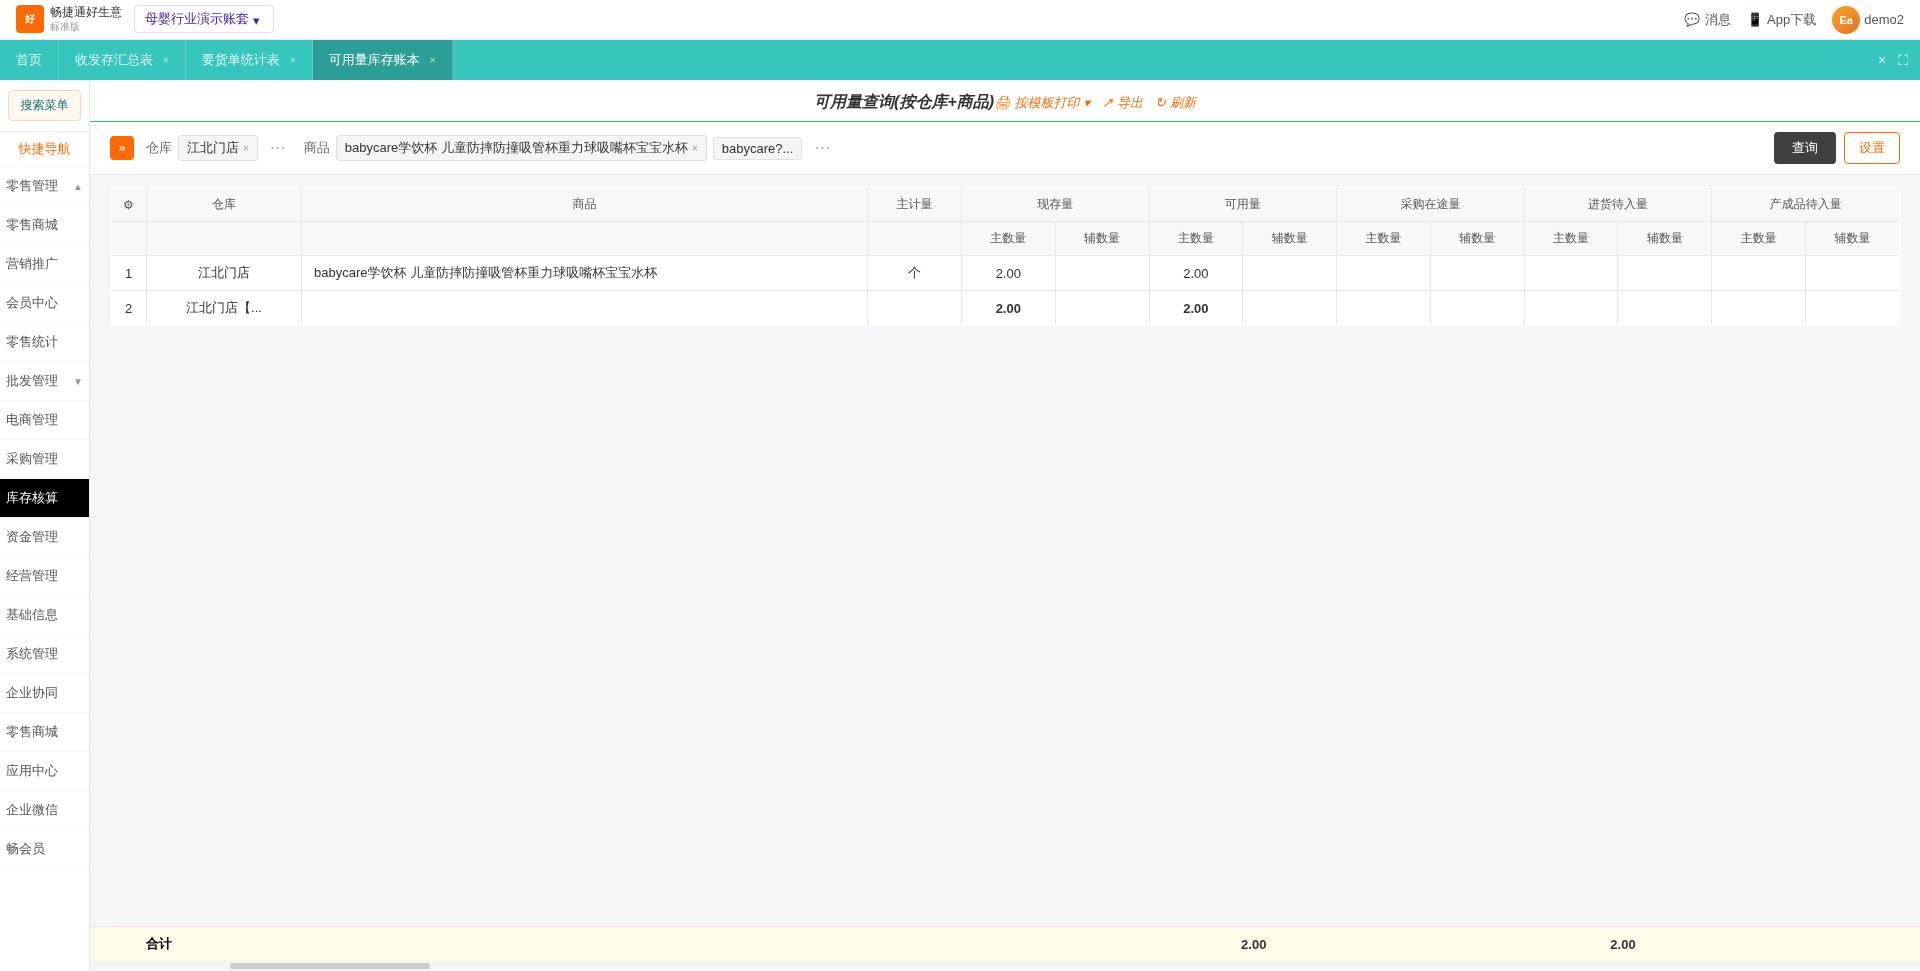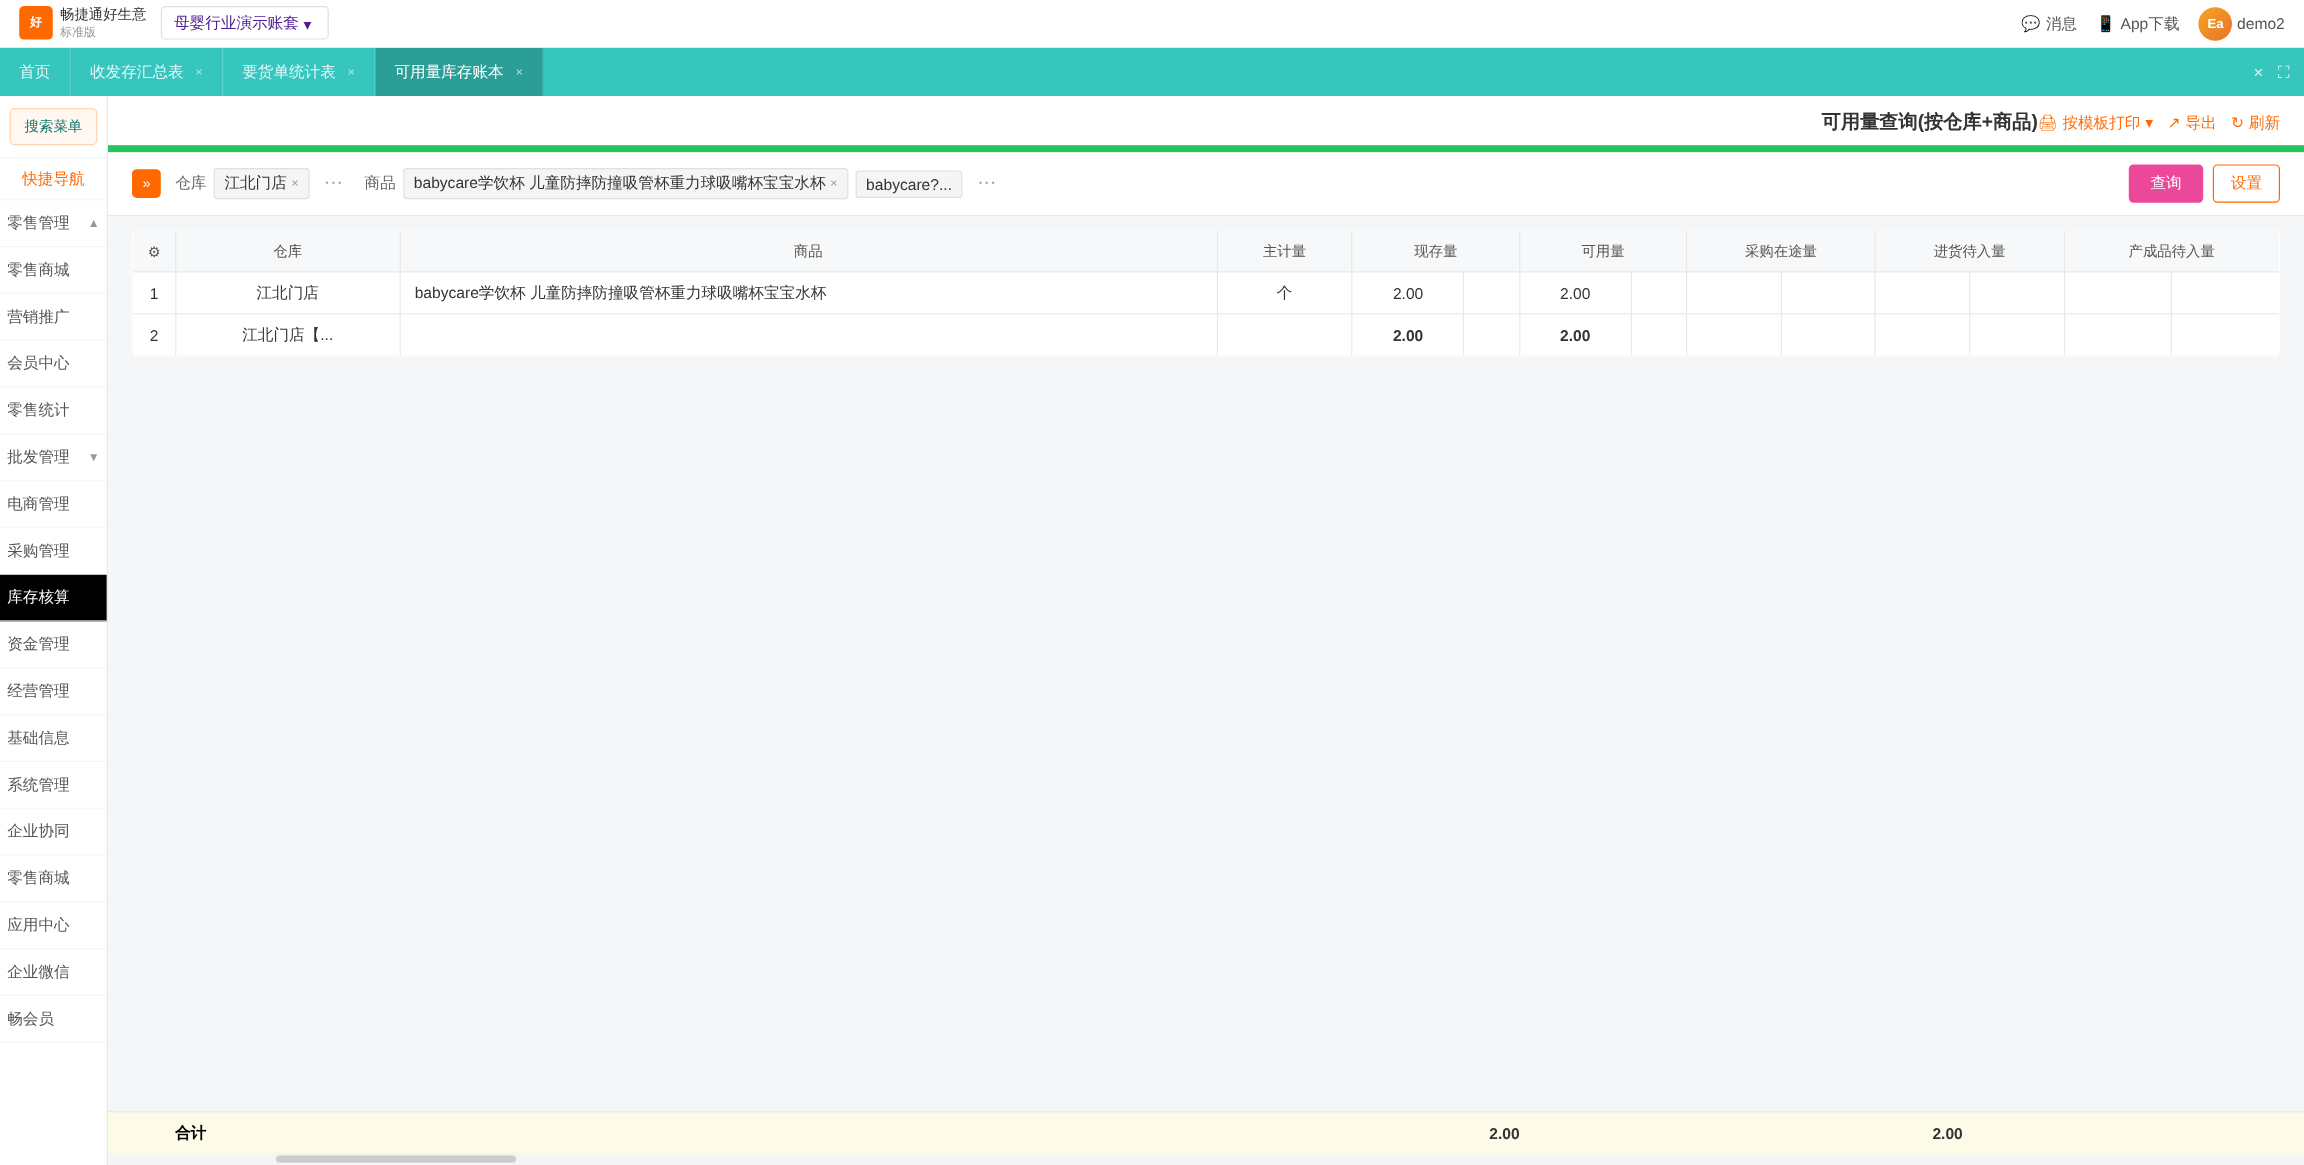--- a/index.html
+++ b/index.html
@@ -188,25 +188,26 @@
       display: flex;
       flex-direction: column;
       overflow: hidden;
       background: #f4f6f8;
     }
 
     
     .page-header {
       background: #fff;
       padding: 12px 20px 8px;
-      border-bottom: 6px solid #22c55e;
-      display: flex;
-      align-items: center;
-      justify-content: flex-end;
-      flex-shrink: 0;
+      border-bottom: 1px solid #22c55e;
+      display: flex;
+      align-items: center;
+      justify-content: center;
+      flex-shrink: 0;
+      font-style: italic;
     }
     .page-title {
       font-size: 16px;
       font-weight: 600;
       color: #333;
     }
     .page-actions {
       display: flex;
       align-items: center;
       gap: 12px;
@@ -268,21 +269,21 @@
       cursor: pointer;
       font-size: 16px;
       padding: 2px 6px;
     }
     .filter-actions {
       margin-left: auto;
       display: flex;
       gap: 8px;
     }
     .btn-query {
-      background: #ec4899;
+      background: #404040;
       color: white;
       border: none;
       border-radius: 4px;
       padding: 6px 18px;
       cursor: pointer;
       font-size: 13px;
     }
     .btn-settings {
       background: #fff;
       color: #ff6a00;
@@ -544,20 +545,36 @@
           <tr>
             <th class="settings-col">⚙</th>
             <th>仓库</th>
             <th>商品</th>
             <th>主计量</th>
             <th colspan="2">现存量</th>
             <th colspan="2">可用量</th>
             <th colspan="2">采购在途量</th>
             <th colspan="2">进货待入量</th>
             <th colspan="2">产成品待入量</th>
+          </tr>
+          <tr>
+            <th></th>
+            <th></th>
+            <th></th>
+            <th></th>
+            <th>主数量</th>
+            <th>辅数量</th>
+            <th>主数量</th>
+            <th>辅数量</th>
+            <th>主数量</th>
+            <th>辅数量</th>
+            <th>主数量</th>
+            <th>辅数量</th>
+            <th>主数量</th>
+            <th>辅数量</th>
           </tr>
         </thead>
         <tbody>
           <tr>
             <td>1</td>
             <td>江北门店</td>
             <td class="row-product-name">babycare学饮杯 儿童防摔防撞吸管杯重力球吸嘴杯宝宝水杯</td>
             <td>个</td>
             <td>2.00</td>
             <td></td>

